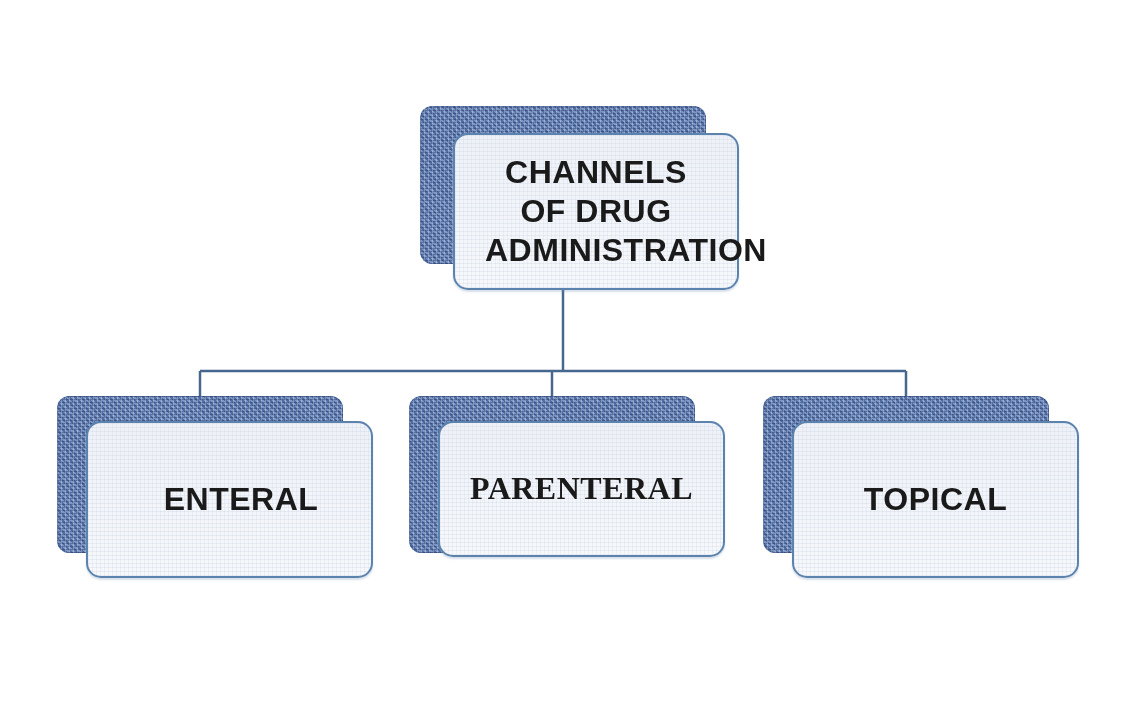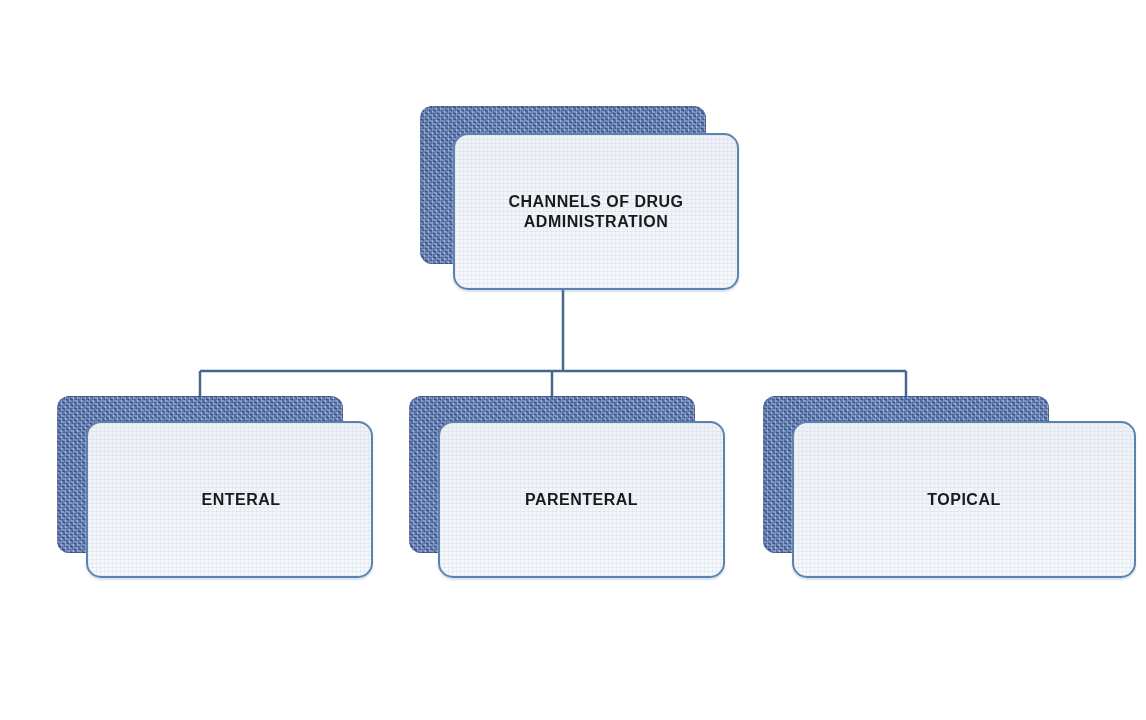--- a/index.html
+++ b/index.html
@@ -22,21 +22,21 @@
   .card{
     z-index:3;border:2px solid #5b83ae;border-radius:15px;
     background:
       repeating-linear-gradient(0deg, rgba(176,190,214,0.20) 0 1px, rgba(255,255,255,0) 1px 4px),
       repeating-linear-gradient(90deg, rgba(176,190,214,0.16) 0 1px, rgba(255,255,255,0) 1px 4px),
       linear-gradient(180deg, #eef1f7 0%, #f6f8fb 100%);
     box-shadow: 0 2px 2px rgba(110,140,180,0.28);
     display:flex;align-items:center;justify-content:center;text-align:center;
   }
   .label{
-    font-weight:bold;color:#1a1a1a;font-size:16px;line-height:1.22;
+    font-weight:bold;color:#1a1a1a;font-size:32px;line-height:1.22;
     letter-spacing:0.5px;
   }
   .root-label{width:222px;}
 </style>
 </head>
 <body>
 
 <div class="canvas">
 
   <svg class="connectors" viewBox="0 0 1146 720" xmlns="http://www.w3.org/2000/svg">
@@ -51,22 +51,22 @@
   <div class="node-part card" style="left:453px;top:133px;width:286px;height:157px;">
     <div class="label root-label">CHANNELS OF DRUG ADMINISTRATION</div>
   </div>
 
   <div class="node-part backing" style="left:57px;top:396px;width:286px;height:157px;"></div>
   <div class="node-part card" style="left:86px;top:421px;width:287px;height:157px;padding-left:23px;">
     <div class="label">ENTERAL</div>
   </div>
 
   <div class="node-part backing" style="left:409px;top:396px;width:286px;height:157px;"></div>
-  <div class="node-part card" style="left:438px;top:421px;width:287px;height:157px;">
+  <div class="node-part card" style="left:438px;top:421px;width:287px;height:136px;font-family:Liberation Serif, serif;">
     <div class="label">PARENTERAL</div>
   </div>
 
   <div class="node-part backing" style="left:763px;top:396px;width:286px;height:157px;"></div>
-  <div class="node-part card" style="left:792px;top:421px;width:344px;height:157px;">
+  <div class="node-part card" style="left:792px;top:421px;width:287px;height:157px;">
     <div class="label">TOPICAL</div>
   </div>
 
 </div>
 
 </body></html>

